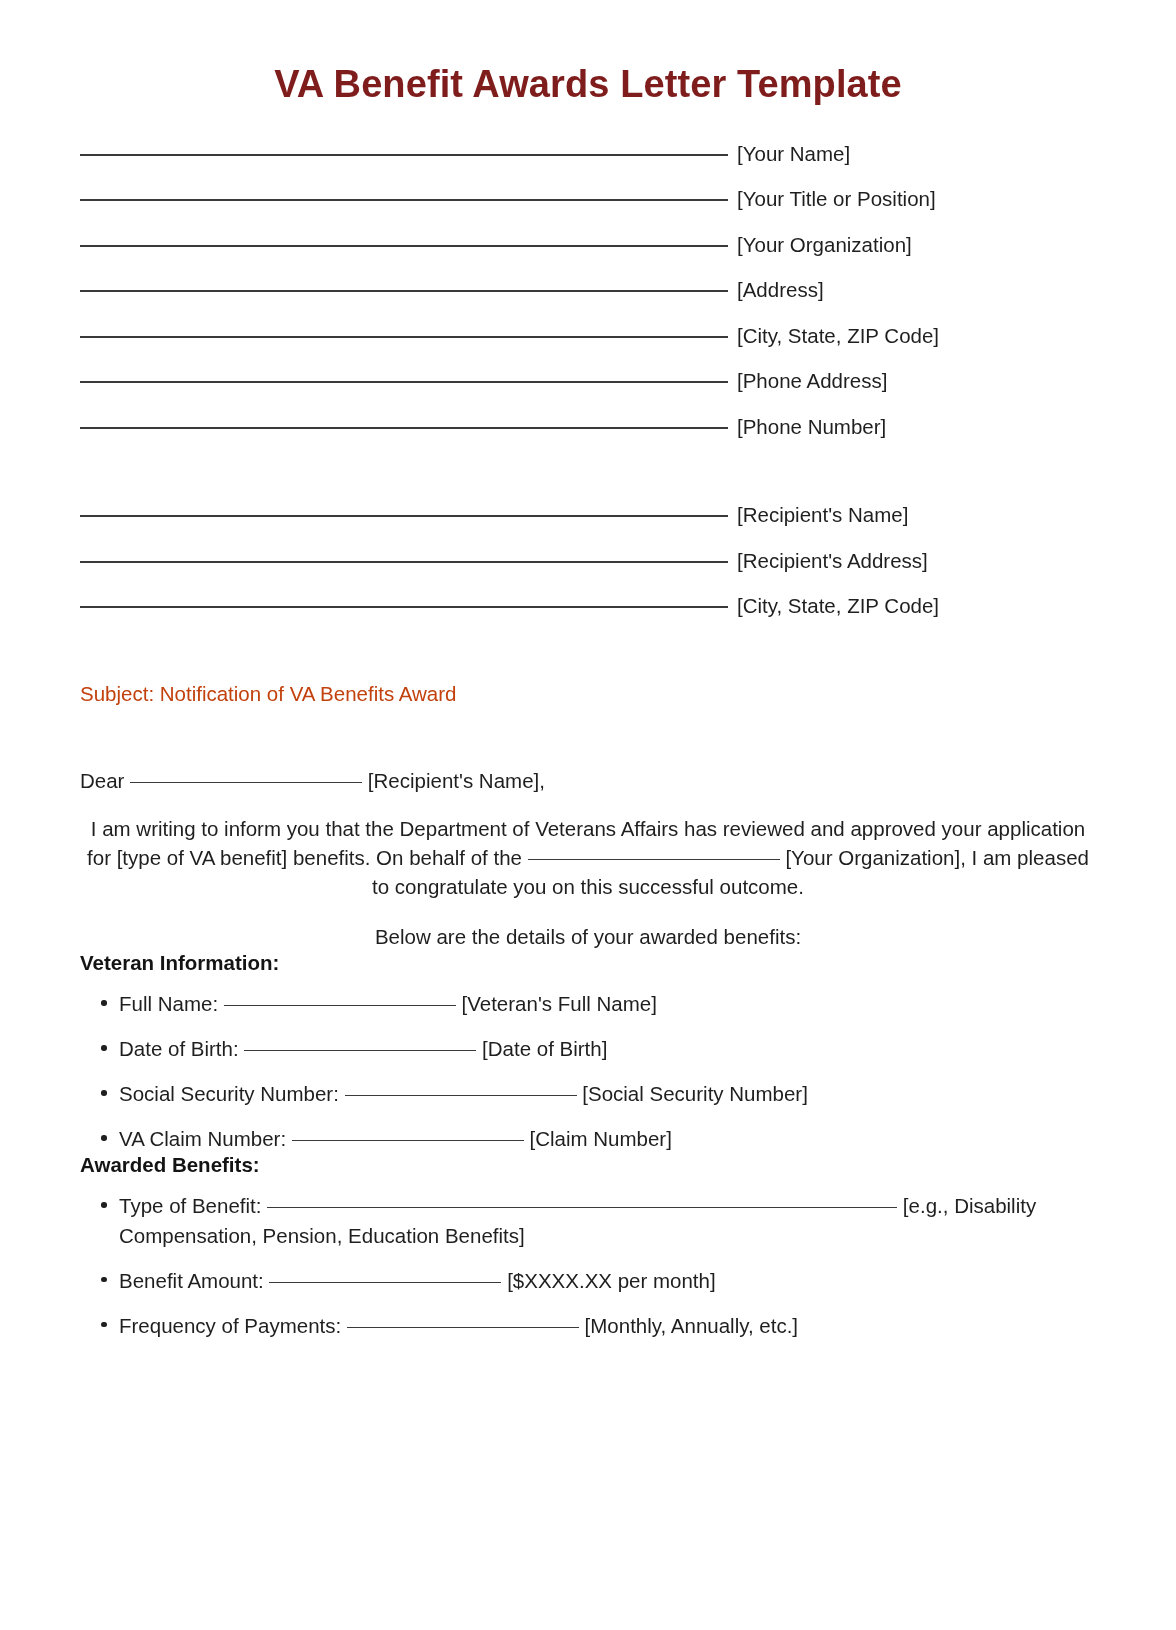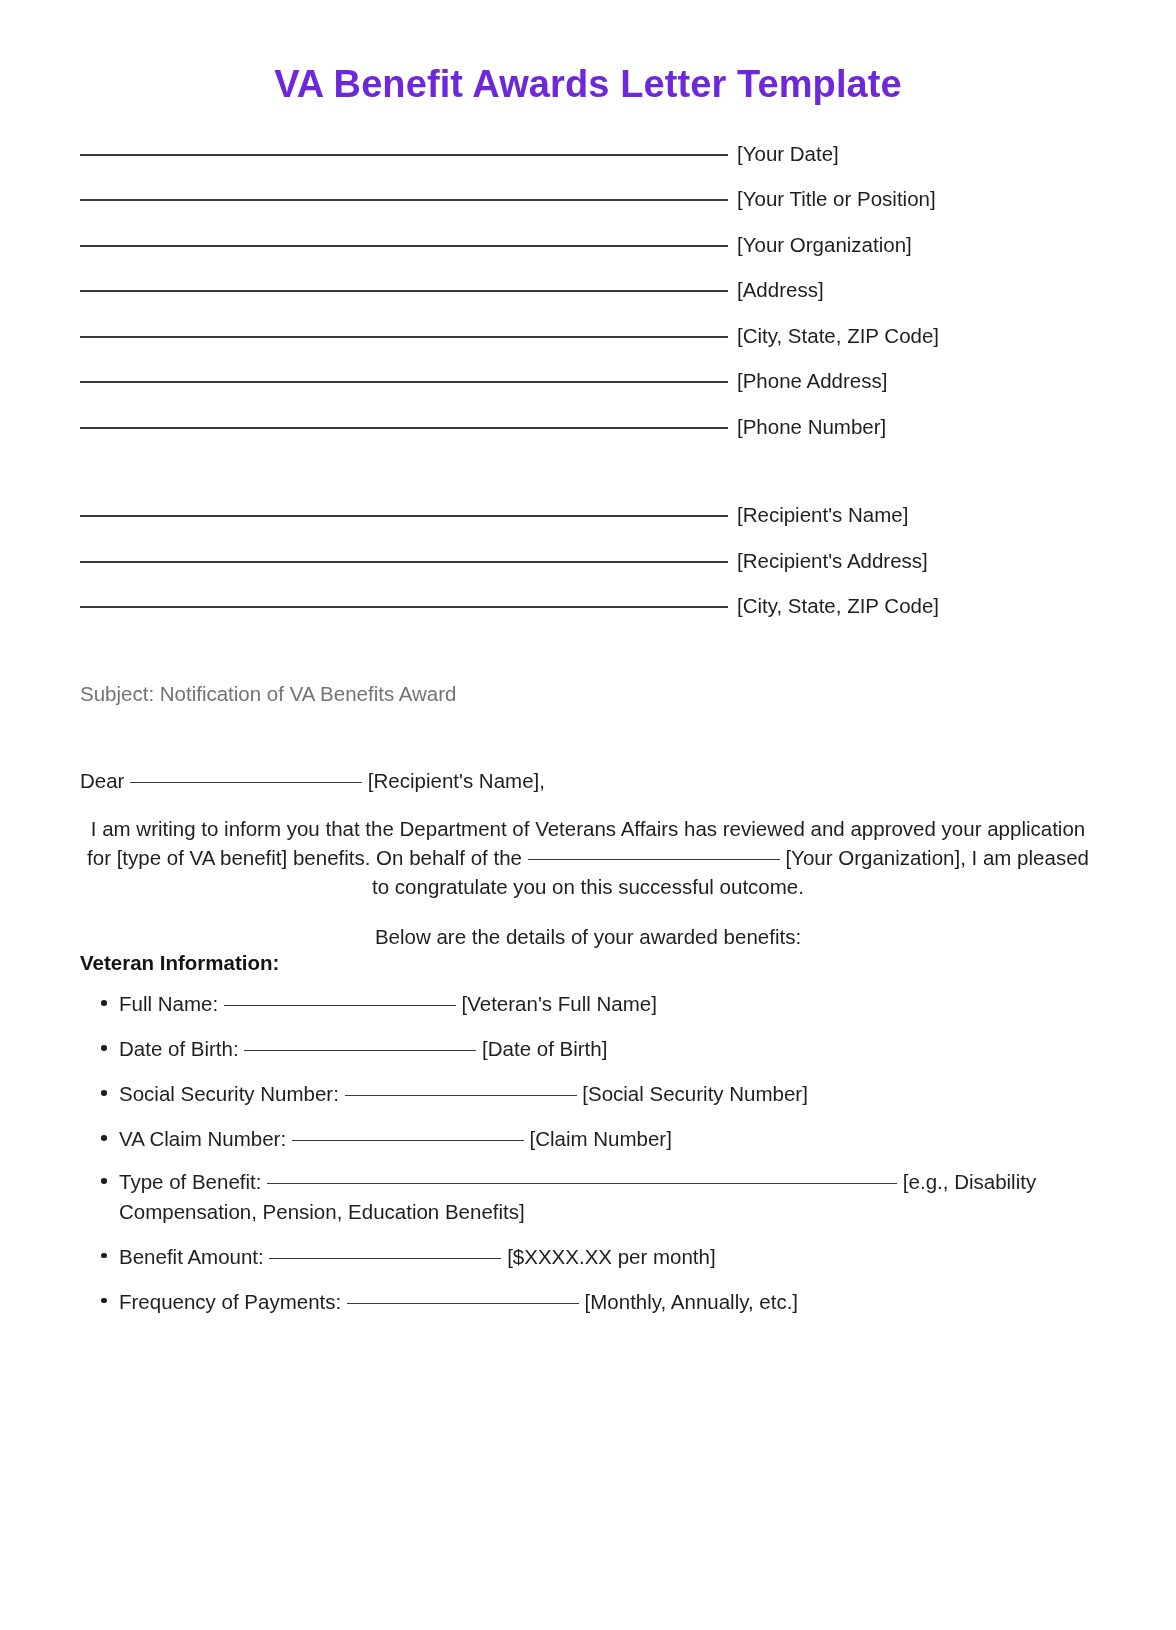--- a/index.html
+++ b/index.html
@@ -21,21 +21,21 @@
     background: #ffffff;
     box-sizing: border-box;
     padding: 0;
     position: relative;
   }
 
   .doc-title {
     text-align: center;
     font-size: 38px;
     font-weight: bold;
-    color: #6d28d9;
+    color: #7f1d1d;
     letter-spacing: 0.1px;
     margin: 0;
     padding-top: 62px;
     padding-bottom: 0;
     line-height: 1.2;
   }
 
   .content {
     margin: 0 auto;
     width: 1016px;      
@@ -64,21 +64,21 @@
     color: #1f1f1f;
   }
 
   .block-gap {
     height: 43px;
   }
 
   .subject-line {
     font-size: 20.5px;
     margin-top: 42px;
-    color: #737373;
+    color: #c2410c;
   }
 
   .salutation {
     font-size: 20.5px;
     margin-top: 63px;
     color: #1f1f1f;
     white-space: nowrap;
   }
 
   .body-para {
@@ -141,21 +141,21 @@
 <div class="page">
 
   <h1 class="doc-title">VA Benefit Awards Letter Template</h1>
 
   <div class="content">
 
     <div>
 
       <div class="addr-row">
         <span class="addr-rule"></span>
-        <span class="addr-label">[Your Date]</span>
+        <span class="addr-label">[Your Name]</span>
       </div>
 
       <div class="addr-row">
         <span class="addr-rule"></span>
         <span class="addr-label">[Your Title or Position]</span>
       </div>
 
       <div class="addr-row">
         <span class="addr-rule"></span>
         <span class="addr-label">[Your Organization]</span>
@@ -227,20 +227,21 @@
         <span>Date of Birth:</span><span>&nbsp;</span><span class="fill fill-md"></span><span>&nbsp;</span><span>[Date of Birth]</span>
       </li>
       <li>
         <span>Social Security Number:</span><span>&nbsp;</span><span class="fill fill-md"></span><span>&nbsp;</span><span>[Social Security Number]</span>
       </li>
       <li>
         <span>VA Claim Number:</span><span>&nbsp;</span><span class="fill fill-md"></span><span>&nbsp;</span><span>[Claim Number]</span>
       </li>
     </ul>
 
+    <div class="section-head">Awarded Benefits:</div>
 
     <ul class="bullets">
       <li>
         <span>Type of Benefit:</span><span>&nbsp;</span><span class="fill fill-xxl"></span><span>&nbsp;</span><span>[e.g., Disability Compensation, Pension, Education Benefits]</span>
       </li>
       <li>
         <span>Benefit Amount:</span><span>&nbsp;</span><span class="fill fill-md"></span><span>&nbsp;</span><span>[$XXXX.XX per month]</span>
       </li>
       <li>
         <span>Frequency of Payments:</span><span>&nbsp;</span><span class="fill fill-md"></span><span>&nbsp;</span><span>[Monthly, Annually, etc.]</span>

